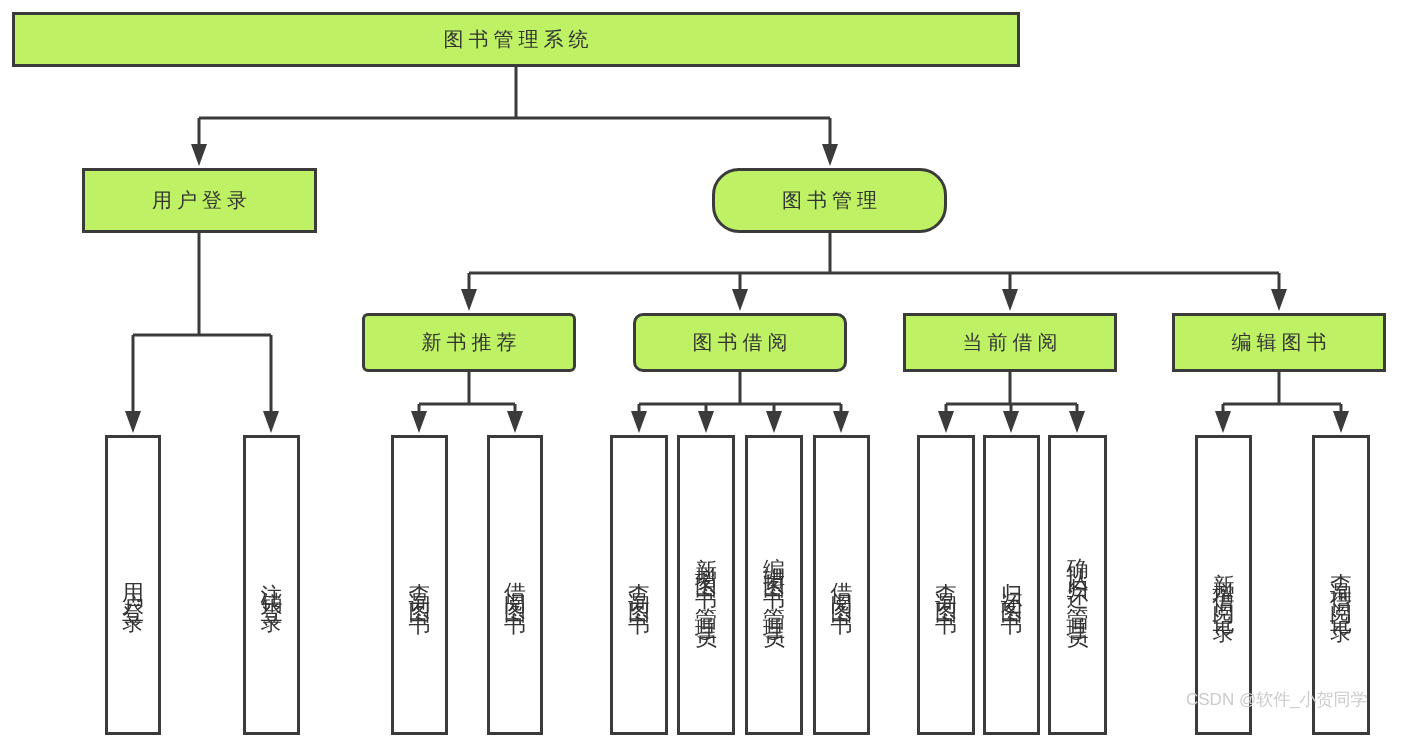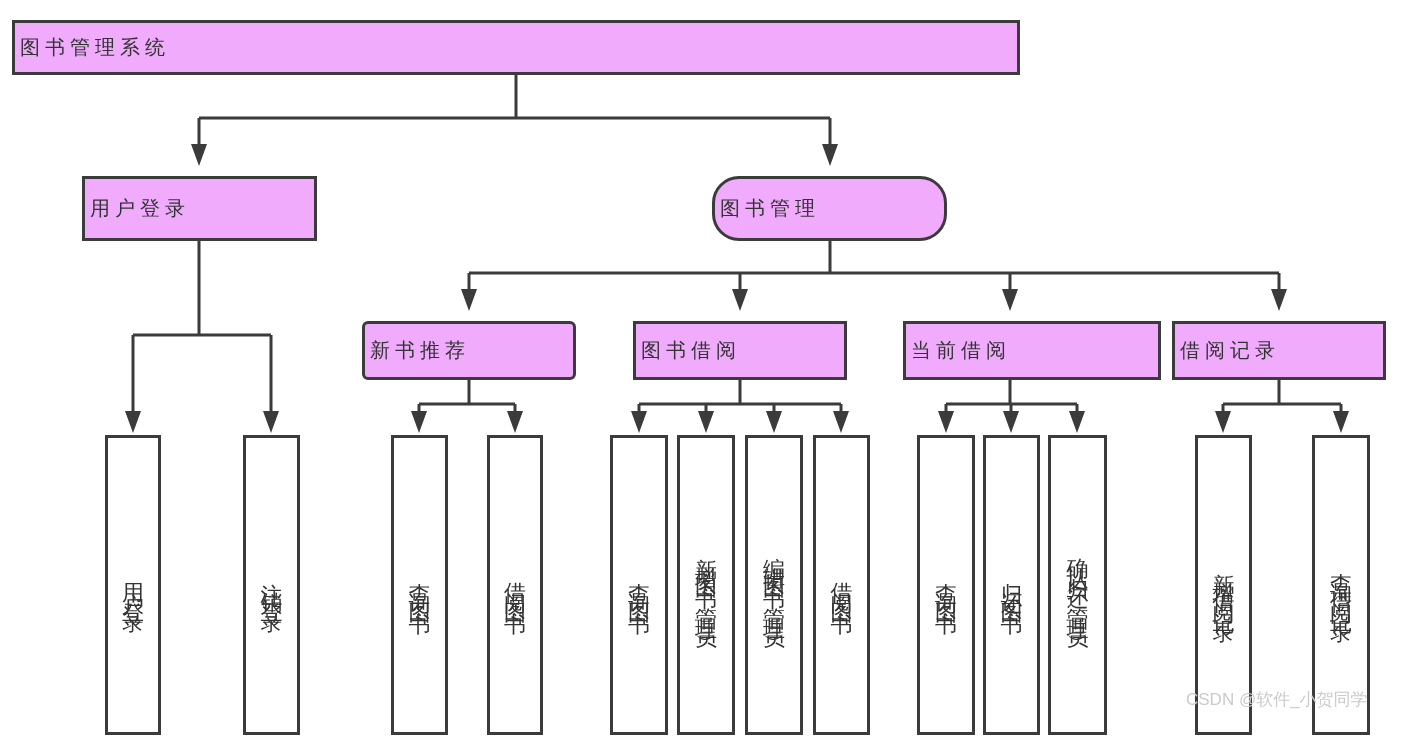--- a/index.html
+++ b/index.html
@@ -17,28 +17,27 @@
     color:var(--text);
     overflow:hidden;
   }
   #wires{position:absolute;left:0;top:0;z-index:1;}
   #wires .ln{stroke:var(--line);stroke-width:3;fill:none;}
   #wires .ah{fill:var(--line);stroke:none;}
   .box{
     position:absolute;
     box-sizing:border-box;
     border:3px solid var(--line);
-    background:#f0abfc;
-    display:flex;align-items:center;
+    background:#bef264;
+    display:flex;align-items:center;justify-content:center;
     z-index:2;
     font-size:20px;
     letter-spacing:5px;
     text-indent:5px;
     white-space:nowrap;
-    margin-top:8px;
   }
   .vbox{
     position:absolute;
     box-sizing:border-box;
     border:3px solid var(--line);
     background:#fff;
     display:flex;align-items:center;justify-content:center;
     z-index:2;
   }
   .vbox span{
@@ -106,28 +105,28 @@
   <div class="box" style="left:82px;top:168px;width:235px;height:65px;">
     <span>用户登录</span>
   </div>
   <div class="box" style="left:712px;top:168px;width:235px;height:65px;border-radius:27px;">
     <span>图书管理</span>
   </div>
 
   <div class="box" style="left:362px;top:313px;width:214px;height:59px;border-radius:6px;">
     <span>新书推荐</span>
   </div>
-  <div class="box" style="left:633px;top:313px;width:214px;height:59px;">
+  <div class="box" style="left:633px;top:313px;width:214px;height:59px;border-radius:10px;">
     <span>图书借阅</span>
   </div>
-  <div class="box" style="left:903px;top:313px;width:258px;height:59px;">
+  <div class="box" style="left:903px;top:313px;width:214px;height:59px;">
     <span>当前借阅</span>
   </div>
   <div class="box" style="left:1172px;top:313px;width:214px;height:59px;">
-    <span>借阅记录</span>
+    <span>编辑图书</span>
   </div>
 
   <div class="vbox" style="left:105px;top:435px;width:56px;height:300px;">
     <span>用户登录</span>
   </div>
   <div class="vbox" style="left:243px;top:435px;width:57px;height:300px;">
     <span>注销登录</span>
   </div>
 
   <div class="vbox" style="left:391px;top:435px;width:57px;height:300px;">

